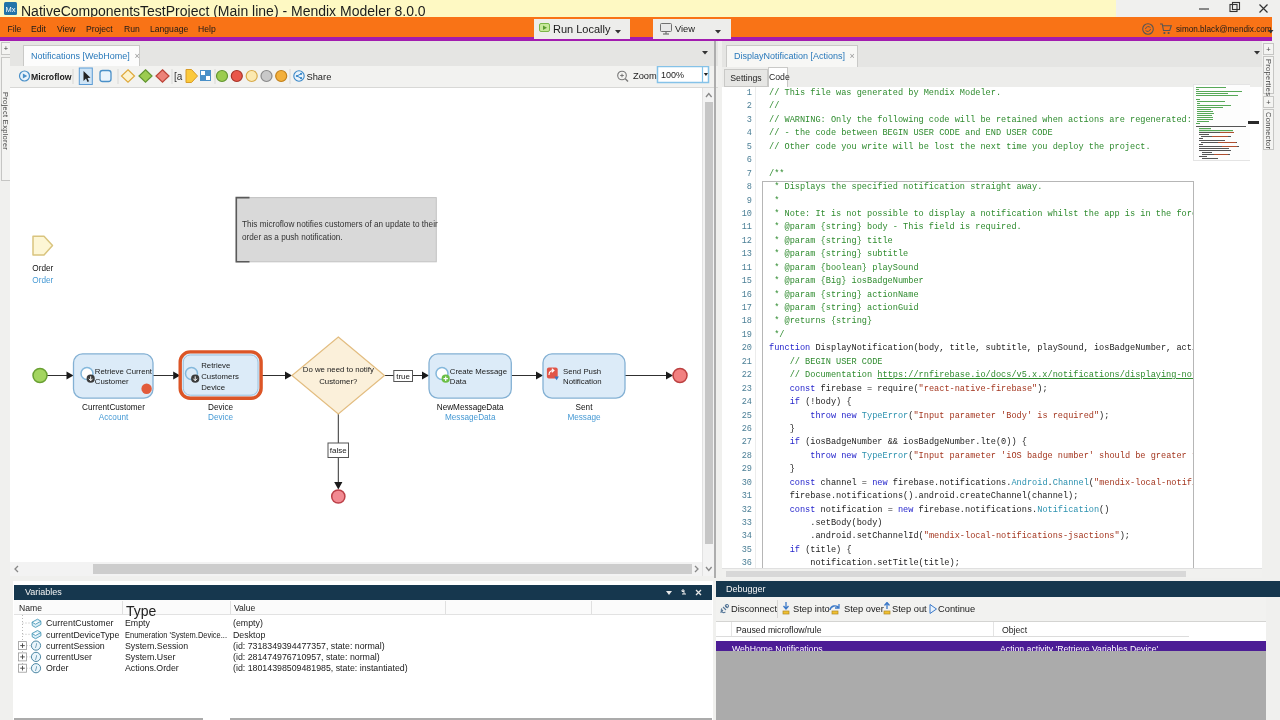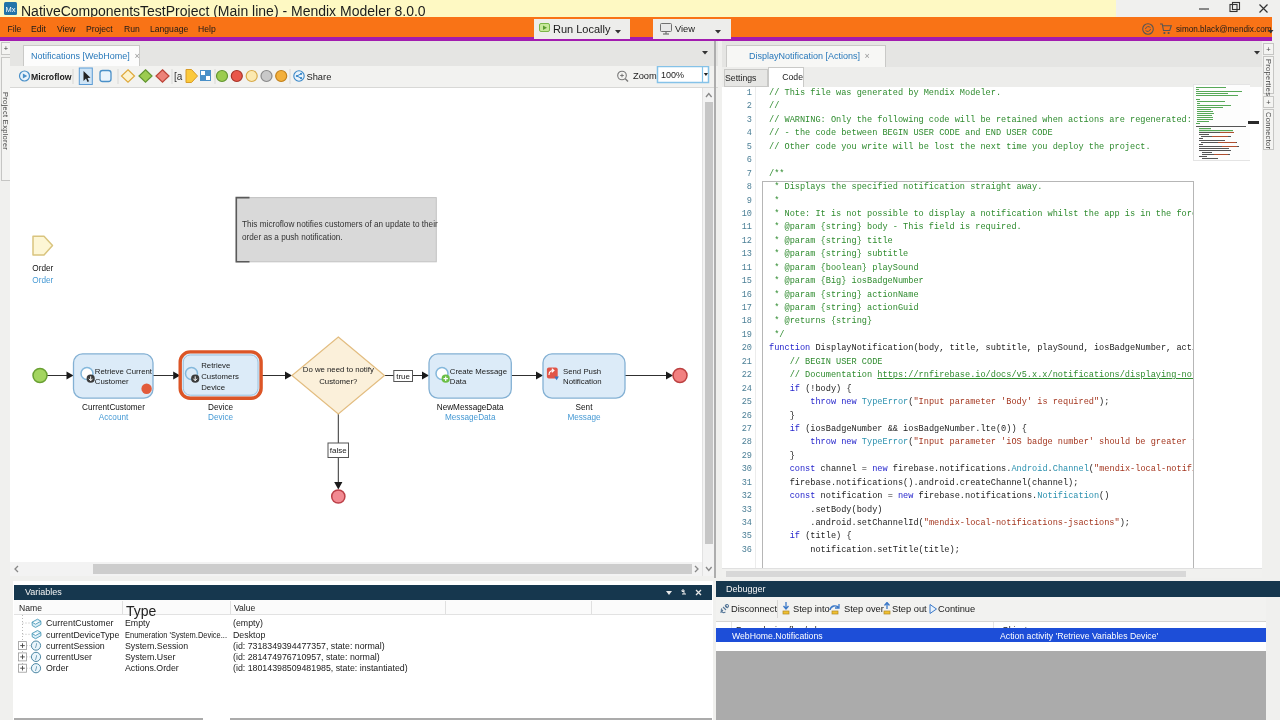--- a/index.html
+++ b/index.html
@@ -253,28 +253,28 @@
 <div class="ab" id="vscroll">
 <svg width="12" height="488">
       <path d="M3 9 L5.8 5.5 L8.6 9" fill="none" stroke="#888" stroke-width="1.3"></path>
       <rect x="2" y="14" width="8" height="442" fill="#c6c6c6"></rect>
       <path d="M3 479 L5.8 482.5 L8.6 479" fill="none" stroke="#888" stroke-width="1.3"></path>
     </svg>
 </div>
 <div class="ab" style="left:713.5px;top:41px;width:2.5px;height:537px;background:#adadad"></div>
 
 <div class="ab" id="rtabs">
-<div class="ab tab" style="left:4px;top:4px;height:22px;width:160px;padding-left:22px;background:#f7f7f5">DisplayNotification [Actions] <span style="color:#999;margin-left:2px">×</span></div>
+<div class="ab tab" style="left:4px;top:4px;height:22px;width:132px;padding-left:7px;background:#f7f7f5">DisplayNotification [Actions] <span style="color:#999;margin-left:2px">×</span></div>
 <svg class="ab" style="left:532px;top:10px" width="7" height="4">
       <path d="M0 0 L6 0 L3 3.6 Z" fill="#333"></path>
     </svg>
 </div>
 <div class="ab" id="subtabs">
-<div class="ab" style="left:2px;top:2px;width:44px;height:18px;background:#e6e6e4;border:1px solid #c9c9c7;font-size:8.7px;color:#222;text-align:left;line-height:17px">Settings</div>
-<div class="ab" style="left:46px;top:0;width:36px;height:20px;background:#fff;border:1px solid #c9c9c7;border-bottom:none;font-size:8.7px;color:#222;text-align:right;line-height:19px">Code</div>
+<div class="ab" style="left:2px;top:2px;width:44px;height:18px;background:#e6e6e4;border:1px solid #c9c9c7;font-size:8.7px;color:#222;text-align:center;line-height:17px">Settings</div>
+<div class="ab" style="left:46px;top:0;width:20px;height:20px;background:#fff;border:1px solid #c9c9c7;border-bottom:none;font-size:8.7px;color:#222;text-align:right;line-height:19px">Code</div>
 </div>
 <div class="ab" style="left:722px;top:87px;width:540px;height:481px;background:#fff"></div>
 <div class="ab" id="code" style="width:471px">
 <div class="cl"><b class="ln">1</b><span class="ct"><i class="c">// This file was generated by Mendix Modeler.</i></span></div>
 <div class="cl"><b class="ln">2</b><span class="ct"><i class="c">//</i></span></div>
 <div class="cl"><b class="ln">3</b><span class="ct"><i class="c">// WARNING: Only the following code will be retained when actions are regenerated:</i></span></div>
 <div class="cl"><b class="ln">4</b><span class="ct"><i class="c">// - the code between BEGIN USER CODE and END USER CODE</i></span></div>
 <div class="cl"><b class="ln">5</b><span class="ct"><i class="c">// Other code you write will be lost the next time you deploy the project.</i></span></div>
 <div class="cl"><b class="ln">6</b><span class="ct"></span></div>
 <div class="cl"><b class="ln">7</b><span class="ct"><i class="c">/**</i></span></div>
@@ -286,20 +286,21 @@
 <div class="cl"><b class="ln">13</b><span class="ct"><i class="c"> * @param {string} subtitle</i></span></div>
 <div class="cl"><b class="ln">11</b><span class="ct"><i class="c"> * @param {boolean} playSound</i></span></div>
 <div class="cl"><b class="ln">15</b><span class="ct"><i class="c"> * @param {Big} iosBadgeNumber</i></span></div>
 <div class="cl"><b class="ln">16</b><span class="ct"><i class="c"> * @param {string} actionName</i></span></div>
 <div class="cl"><b class="ln">17</b><span class="ct"><i class="c"> * @param {string} actionGuid</i></span></div>
 <div class="cl"><b class="ln">18</b><span class="ct"><i class="c"> * @returns {string}</i></span></div>
 <div class="cl"><b class="ln">19</b><span class="ct"><i class="c"> */</i></span></div>
 <div class="cl"><b class="ln">20</b><span class="ct"><i class="k">function</i><i class="d"> DisplayNotification(body, title, subtitle, playSound, iosBadgeNumber, actionName, actionGuid) {</i></span></div>
 <div class="cl"><b class="ln">21</b><span class="ct"><i class="d">    </i><i class="c">// BEGIN USER CODE</i></span></div>
 <div class="cl"><b class="ln">22</b><span class="ct"><i class="d">    </i><i class="c">// Documentation </i><i class="u">https://rnfirebase.io/docs/v5.x.x/notifications/displaying-notifications</i></span></div>
+<div class="cl"><b class="ln">23</b><span class="ct"><i class="d">    </i><i class="k">const</i><i class="d"> firebase = require(</i><i class="s">"react-native-firebase"</i><i class="d">);</i></span></div>
 <div class="cl"><b class="ln">24</b><span class="ct"><i class="d">    </i><i class="k">if</i><i class="d"> (!body) {</i></span></div>
 <div class="cl"><b class="ln">25</b><span class="ct"><i class="d">        </i><i class="k">throw new</i><i class="d"> </i><i class="t">TypeError</i><i class="d">(</i><i class="s">"Input parameter 'Body' is required"</i><i class="d">);</i></span></div>
 <div class="cl"><b class="ln">26</b><span class="ct"><i class="d">    }</i></span></div>
 <div class="cl"><b class="ln">27</b><span class="ct"><i class="d">    </i><i class="k">if</i><i class="d"> (iosBadgeNumber &amp;&amp; iosBadgeNumber.lte(0)) {</i></span></div>
 <div class="cl"><b class="ln">28</b><span class="ct"><i class="d">        </i><i class="k">throw new</i><i class="d"> </i><i class="t">TypeError</i><i class="d">(</i><i class="s">"Input parameter 'iOS badge number' should be greater than zero"</i></span></div>
 <div class="cl"><b class="ln">29</b><span class="ct"><i class="d">    }</i></span></div>
 <div class="cl"><b class="ln">30</b><span class="ct"><i class="d">    </i><i class="k">const</i><i class="d"> channel = </i><i class="k">new</i><i class="d"> firebase.notifications.</i><i class="t">Android</i><i class="d">.</i><i class="t">Channel</i><i class="d">(</i><i class="s">"mendix-local-notifications-jsactions"</i></span></div>
 <div class="cl"><b class="ln">31</b><span class="ct"><i class="d">    firebase.notifications().android.createChannel(channel);</i></span></div>
 <div class="cl"><b class="ln">32</b><span class="ct"><i class="d">    </i><i class="k">const</i><i class="d"> notification = </i><i class="k">new</i><i class="d"> firebase.notifications.</i><i class="t">Notification</i><i class="d">()</i></span></div>
 <div class="cl"><b class="ln">33</b><span class="ct"><i class="d">        .setBody(body)</i></span></div>
@@ -476,18 +477,18 @@
         <path d="M1 0.5 L7.5 5 L1 9.5 Z" fill="#eaf3fb" stroke="#3a78c8"></path>
       </svg>
 <span class="ab" style="left:222px;top:7px;font-size:9.3px;color:#1a1a1a">Continue</span>
 </div>
 <div class="ab" style="left:0;top:41px;width:473px;height:14.5px;background:#fff;border-bottom:1px solid #dcdcdc">
 <div class="ab" style="left:15px;top:0;width:1px;height:14px;background:#e4e4e4"></div>
 <div class="ab" style="left:277px;top:0;width:1px;height:14px;background:#e4e4e4"></div>
 <span class="ab" style="left:20px;top:2.5px;font-size:8.7px;color:#222">Paused microflow/rule</span>
 <span class="ab" style="left:286px;top:2.5px;font-size:8.7px;color:#222">Object</span>
 </div>
-<div class="ab" style="left:0;top:47px;width:550px;height:14px;background:#1d4ed8">
+<div class="ab" style="left:0;top:60px;width:550px;height:14px;background:#4c1d95">
 <span class="ab" style="left:16px;top:2.5px;font-size:8.7px;color:#fff">WebHome.Notifications</span>
 <span class="ab" style="left:284px;top:2.5px;font-size:8.7px;color:#fff">Action activity 'Retrieve Variables Device'</span>
 </div>
 <div class="ab" style="left:0;top:69.5px;width:550px;height:69.5px;background:#ababab"></div>
 </div>
 
 </body></html>

